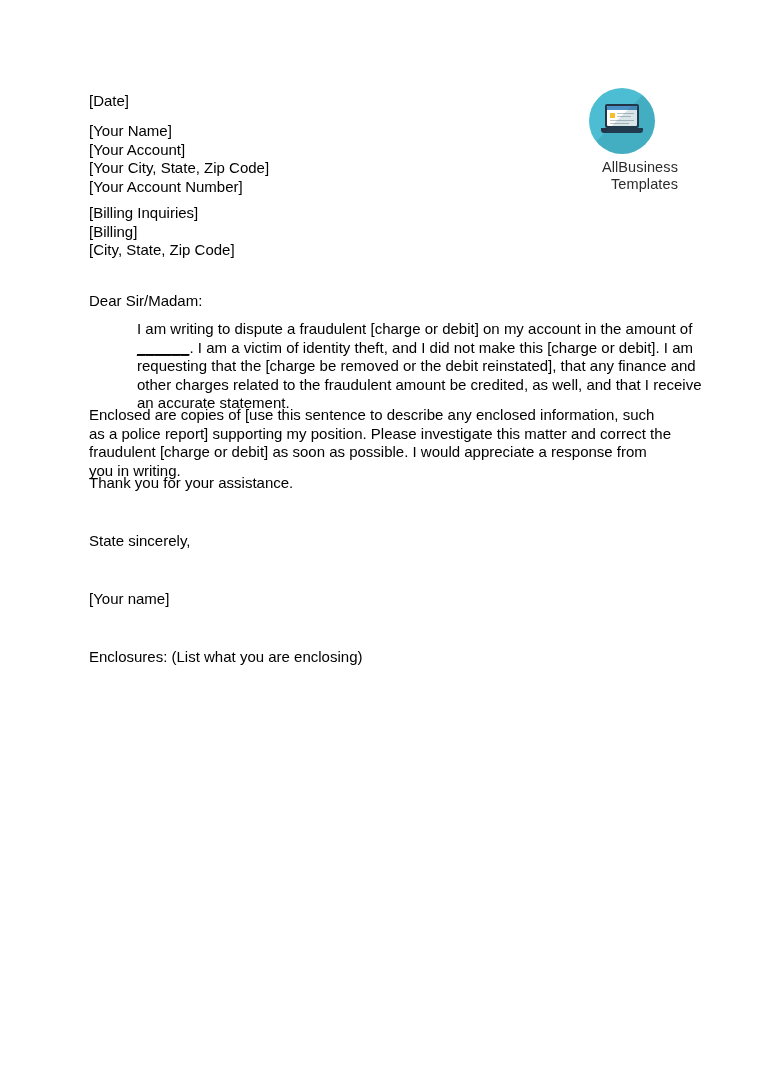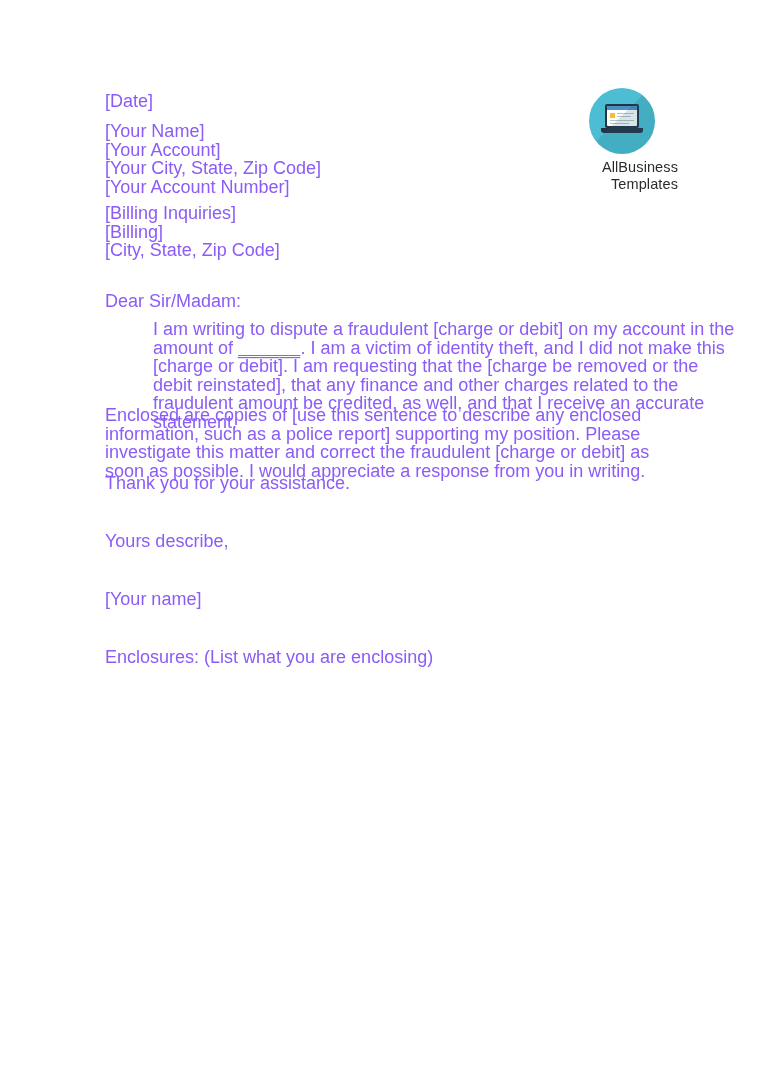--- a/index.html
+++ b/index.html
@@ -118,25 +118,25 @@
 
   
   #letter {
     position: absolute;
     left: 89px;
     top: 0;
     width: 582px;
   }
   .blk {
     position: absolute;
-    left: 16px;
+    left: 0;
     width: 582px;
-    font-size: 18px;
+    font-size: 15px;
     line-height: 18.6px;
-    color: #8b5cf6;
+    color: #000000;
   }
   .line { display: block; white-space: nowrap; }
   .para { display: block; }
   .blank-fill {
     text-decoration: underline;
     letter-spacing: 0.4px;
   }
 </style>
 </head>
 <body>
@@ -195,21 +195,21 @@
 
     <div class="blk" style="top:406px;">
       <span class="para">Enclosed are copies of [use this sentence to describe any enclosed information, such as a police report] supporting my position. Please investigate this matter and correct the fraudulent [charge or debit] as soon as possible. I would appreciate a response from you in writing.</span>
     </div>
 
     <div class="blk" style="top:474px;">
       <span class="line">Thank you for your assistance.</span>
     </div>
 
     <div class="blk" style="top:532px;">
-      <span class="line">Yours describe,</span>
+      <span class="line">State sincerely,</span>
     </div>
 
     <div class="blk" style="top:590px;">
       <span class="line">[Your name]</span>
     </div>
 
     <div class="blk" style="top:648px;">
       <span class="line">Enclosures: (List what you are enclosing)</span>
     </div>
 

